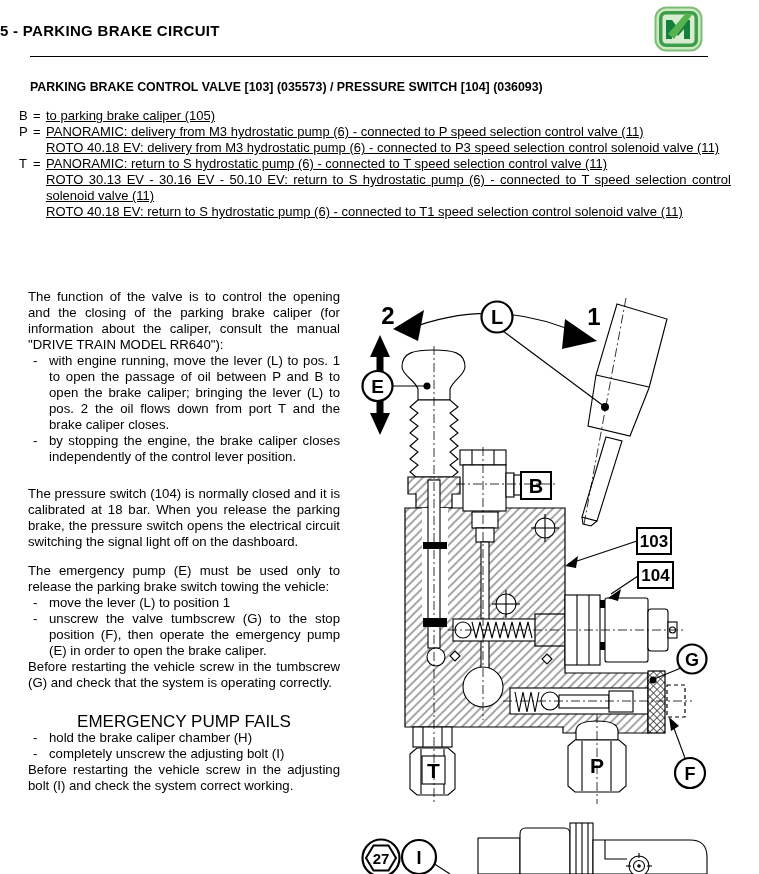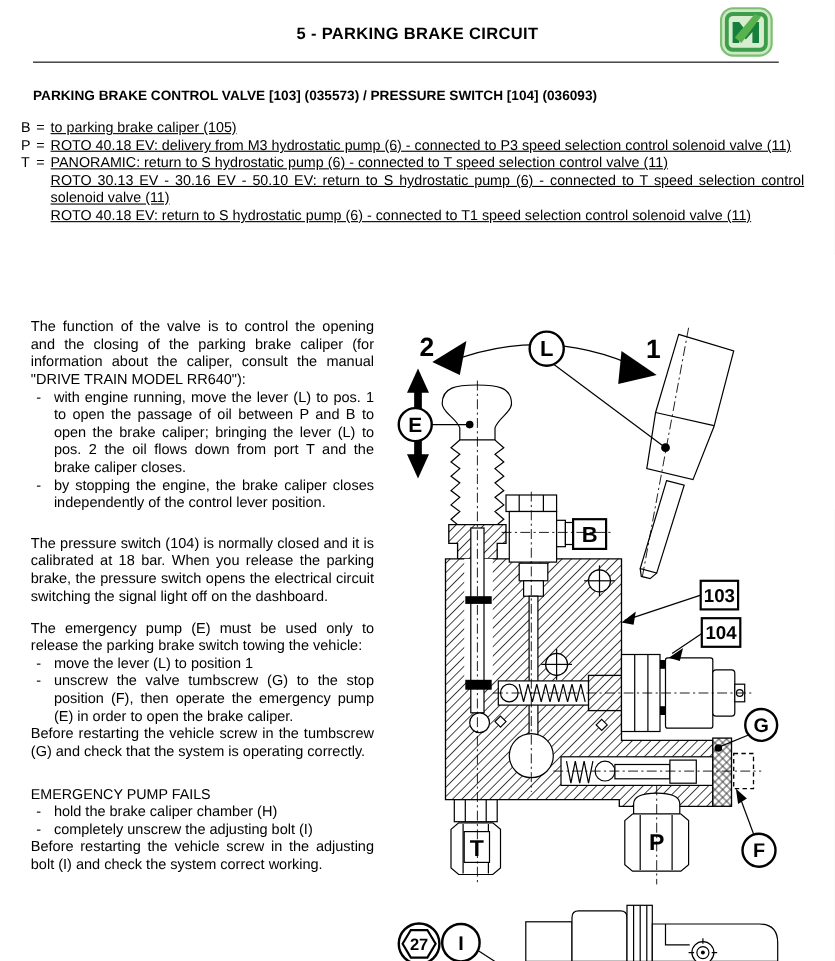--- a/index.html
+++ b/index.html
@@ -2,42 +2,42 @@
 <html><head>
 <meta charset="utf-8">
 <style>
   html,body{margin:0;padding:0;background:#e8e8e8;}
   .page{
     position:relative;width:759px;height:874px;background:#ffffff;
     font-family:"Liberation Sans",sans-serif;color:#000;overflow:hidden;
     margin:0 auto;
   }
   .title{
-    position:absolute;top:22px;left:0;width:100%;text-align:center;
+    position:absolute;top:22px;left:0;width:100%;text-align:left;
     font-size:15px;font-weight:bold;letter-spacing:.3px;
   }
   .logo{position:absolute;left:654px;top:6px;width:49px;height:46px;}
   .rule{position:absolute;top:56px;left:30px;width:678px;border-top:1.8px solid #000;}
   .heading{position:absolute;top:80px;left:30px;width:700px;font-size:12.4px;font-weight:bold;}
   .defs{position:absolute;top:108px;left:19px;width:712px;font-size:13px;line-height:16px;}
   .defrow{display:flex;align-items:flex-start;}
   .dl{flex:none;width:14px;}
   .de{flex:none;width:13px;}
   .dt{flex:1;}
   .entry{text-align:justify;text-decoration:underline;}
   .leftcol{position:absolute;top:289px;left:28px;width:312px;font-size:13.2px;line-height:16px;}
   .leftcol p{margin:0;}
   .just{text-align:justify;}
   .bullet{display:flex;}
   .bullet .dash{flex:none;width:16px;padding-left:5px;}
   .bullet .btext{flex:1;text-align:justify;}
   .gap21{margin-top:21px !important;}
   .gap13{margin-top:13px !important;}
   .gap23{margin-top:23px !important;}
-  .sect{font-size:13px;}
+  .sect{font-size:17px;text-align:center;}
   .diagram{position:absolute;left:360px;top:290px;width:399px;height:584px;}
   
   .diagram *{vector-effect:none;}
   .ln{stroke:#000;stroke-width:1.1;fill:none;}
   .wh{fill:#ffffff;stroke:#000;stroke-width:1.1;}
   .ht{fill:url(#hatch);stroke:#000;stroke-width:1.2;}
   .kn{fill:url(#knurl);stroke:#000;stroke-width:1.2;}
   .blk{fill:#000;stroke:none;}
   .cl{stroke:#000;stroke-width:.8;fill:none;stroke-dasharray:9 3 2 3;}
   .lblcirc{fill:#fff;stroke:#000;stroke-width:2.2;}
@@ -67,20 +67,21 @@
       <span class="dl">B</span>
       <span class="de">=</span>
       <div class="dt">
         <div class="entry">to parking brake caliper (105)</div>
       </div>
     </div>
     <div class="defrow">
       <span class="dl">P</span>
       <span class="de">=</span>
       <div class="dt">
+        <div class="entry">PANORAMIC: delivery from M3 hydrostatic pump (6) - connected to P speed selection control valve (11)</div>
         <div class="entry">ROTO 40.18 EV: delivery from M3 hydrostatic pump (6) - connected to P3 speed selection control solenoid valve (11)</div>
       </div>
     </div>
     <div class="defrow">
       <span class="dl">T</span>
       <span class="de">=</span>
       <div class="dt">
         <div class="entry">PANORAMIC: return to S hydrostatic pump (6) - connected to T speed selection control valve (11)</div>
         <div class="entry">ROTO 30.13 EV - 30.16 EV - 50.10 EV: return to S hydrostatic pump (6) - connected to T speed selection control solenoid valve (11)</div>
         <div class="entry">ROTO 40.18 EV: return to S hydrostatic pump (6) - connected to T1 speed selection control solenoid valve (11)</div>

